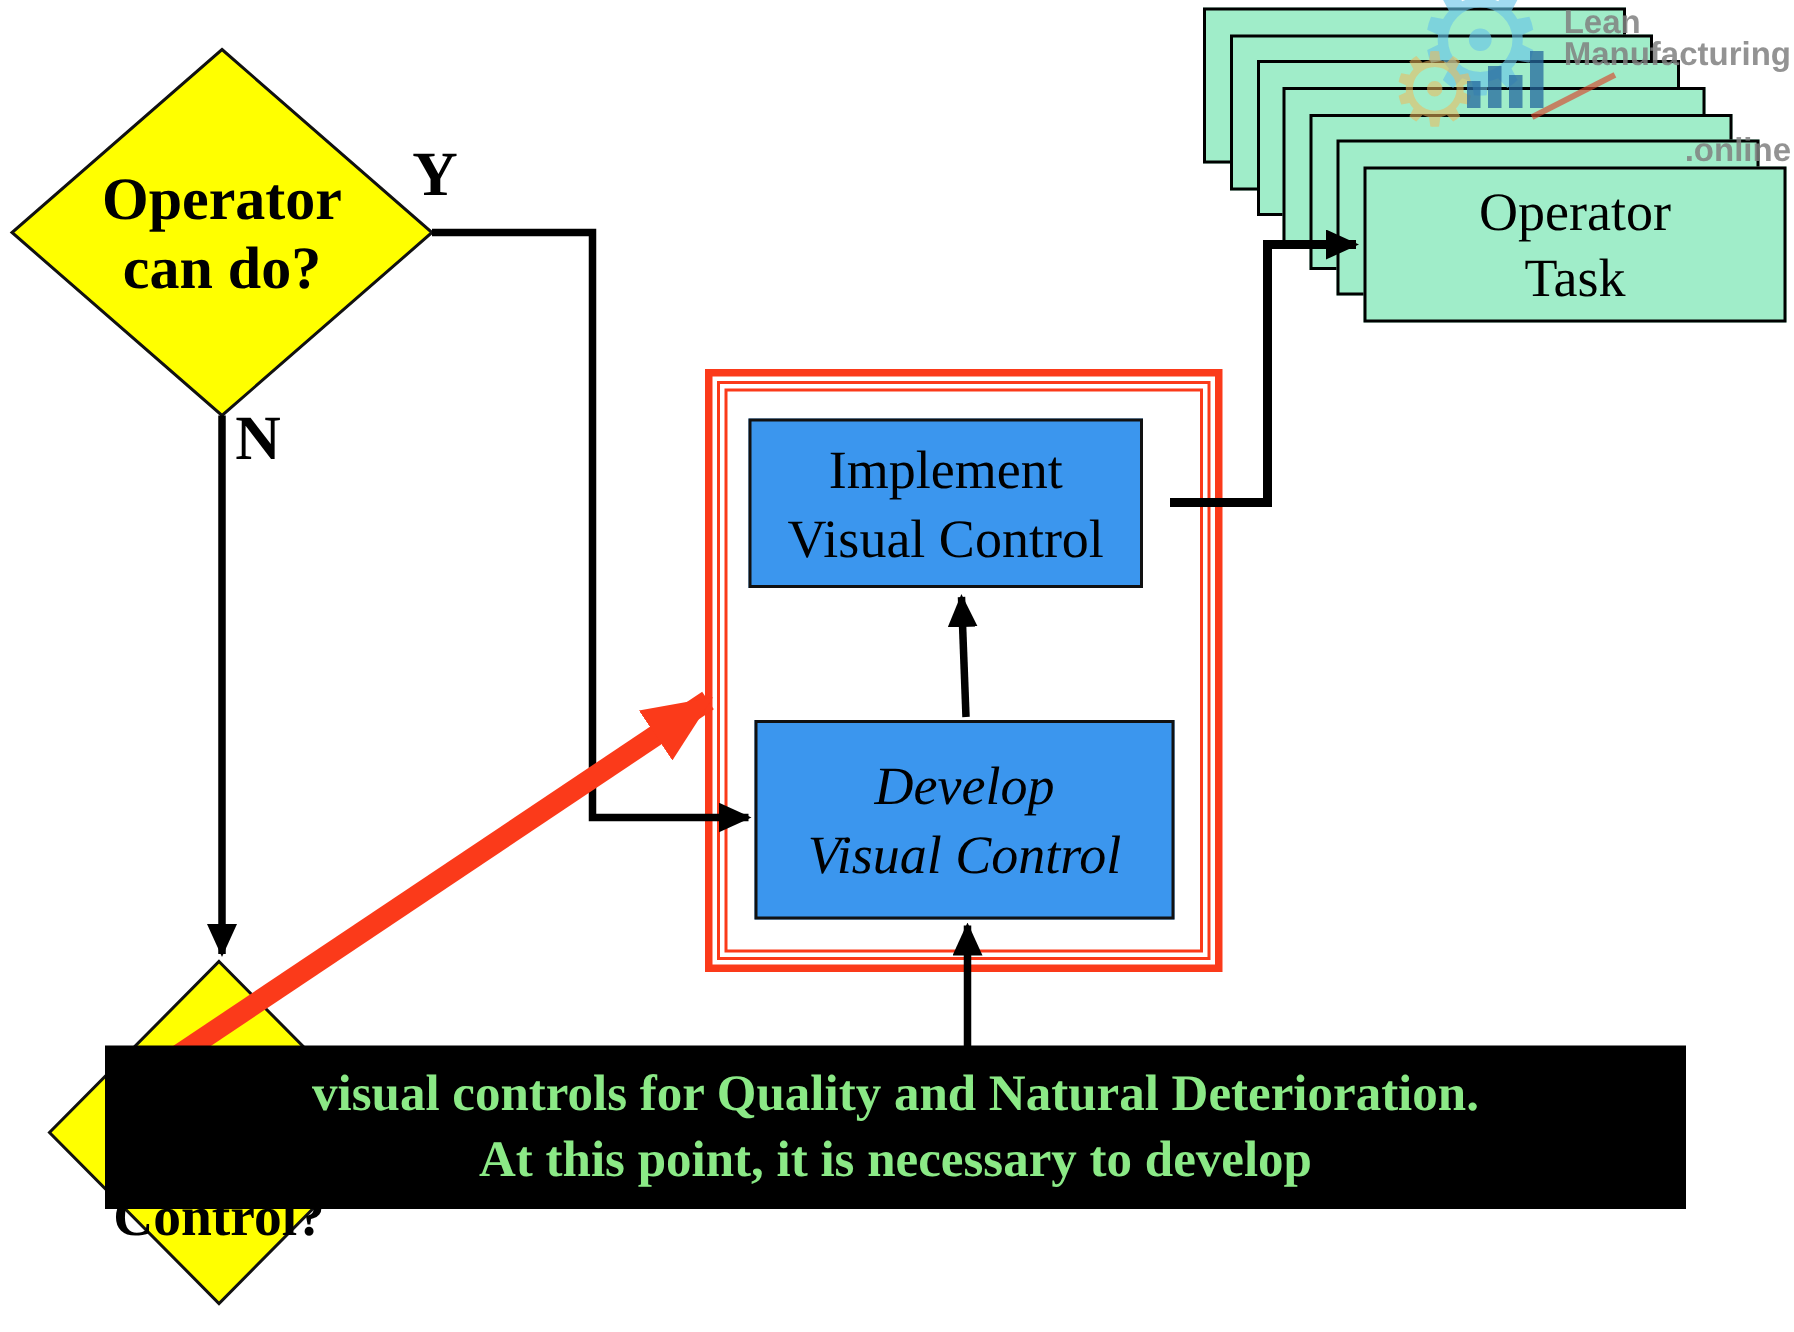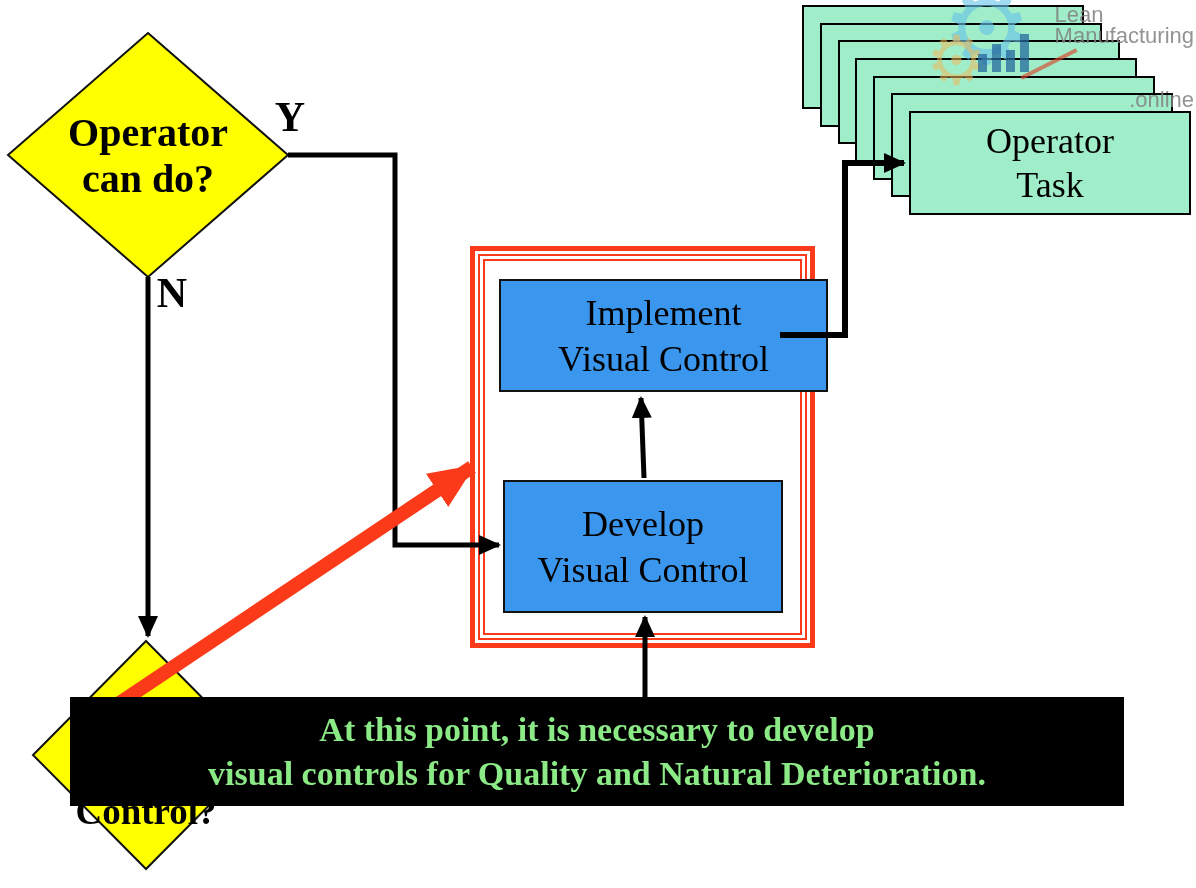--- a/index.html
+++ b/index.html
@@ -35,22 +35,22 @@
   }
   .ring::before{inset:3px;}
   .ring::after{inset:8px;}
 
   
   .pbox{
     position:absolute;box-sizing:border-box;background:#3B96EE;border:2px solid #111;
     display:flex;flex-direction:column;align-items:center;justify-content:center;
     font-size:36px;line-height:46px;color:#000;text-align:center;z-index:30;
   }
-  .pbox.implement{left:499px;top:279px;width:329px;height:113px;}
-  .pbox.develop{left:503px;top:480px;width:280px;height:133px;}
+  .pbox.implement{left:499px;top:279px;width:263px;height:113px;}
+  .pbox.develop{left:503px;top:480px;width:280px;height:133px;font-style:italic;}
 
   
   .dlabel{position:absolute;z-index:45;text-align:center;font-weight:bold;color:#000;}
   .d1text{left:38px;top:110px;width:220px;font-size:40px;line-height:46px;}
   .yn{font-size:42px;line-height:42px;}
   .ylab{left:270px;top:96px;width:40px;}
   .nlab{left:152px;top:272px;width:40px;}
   .d2line1{left:36px;top:694px;width:220px;font-size:48px;line-height:50px;}
   .d2line2{left:36px;top:787px;width:220px;font-size:37px;line-height:50px;}
 
@@ -68,21 +68,21 @@
              color:rgba(104,196,232,0.62);}
   .gear-orange{position:absolute;left:6px;top:26px;font-size:68px;line-height:68px;
                color:rgba(238,184,90,0.55);}
   .logo .bar{position:absolute;bottom:0;width:9px;background:rgba(38,104,158,0.75);}
   .bars{position:absolute;left:58px;top:28px;width:56px;height:44px;}
   .bar1{left:0;height:18px;}  .bar2{left:14px;height:28px;}
   .bar3{left:28px;height:22px;} .bar4{left:42px;height:38px;}
   .trend{position:absolute;left:40px;top:34px;width:62px;height:4px;
          background:rgba(215,70,45,0.65);transform:rotate(-27deg);}
   .logo-text{position:absolute;right:2px;top:4px;text-align:left;
-             color:rgba(128,128,128,0.85);font-weight:normal;font-size:22px;line-height:21px;}
+             color:rgba(128,128,128,0.85);font-weight:bold;font-size:22px;line-height:21px;}
   .logo-text .l3{text-align:right;margin-top:43px;}
 </style>
 </head>
 <body>
 
 <div class="stage">
 
   <div class="cards">
     <div class="card">
       <div>Operator</div>
@@ -154,22 +154,22 @@
   <div class="dlabel d1text">
     <div>Operator</div>
     <div>can do?</div>
   </div>
   <div class="dlabel yn ylab">Y</div>
   <div class="dlabel yn nlab">N</div>
   <div class="dlabel d2line1">Quality</div>
   <div class="dlabel d2line2">Control?</div>
 
   <div class="banner">
+    <div>visual controls for Quality and Natural Deterioration.</div>
     <div>At this point, it is necessary to develop</div>
-    <div>visual controls for Quality and Natural Deterioration.</div>
   </div>
 
   <div class="logo">
     <span class="gear-blue">⚙</span>
     <span class="gear-orange">⚙</span>
     <span class="bars">
       <span class="bar bar1"></span>
       <span class="bar bar2"></span>
       <span class="bar bar3"></span>
       <span class="bar bar4"></span>

